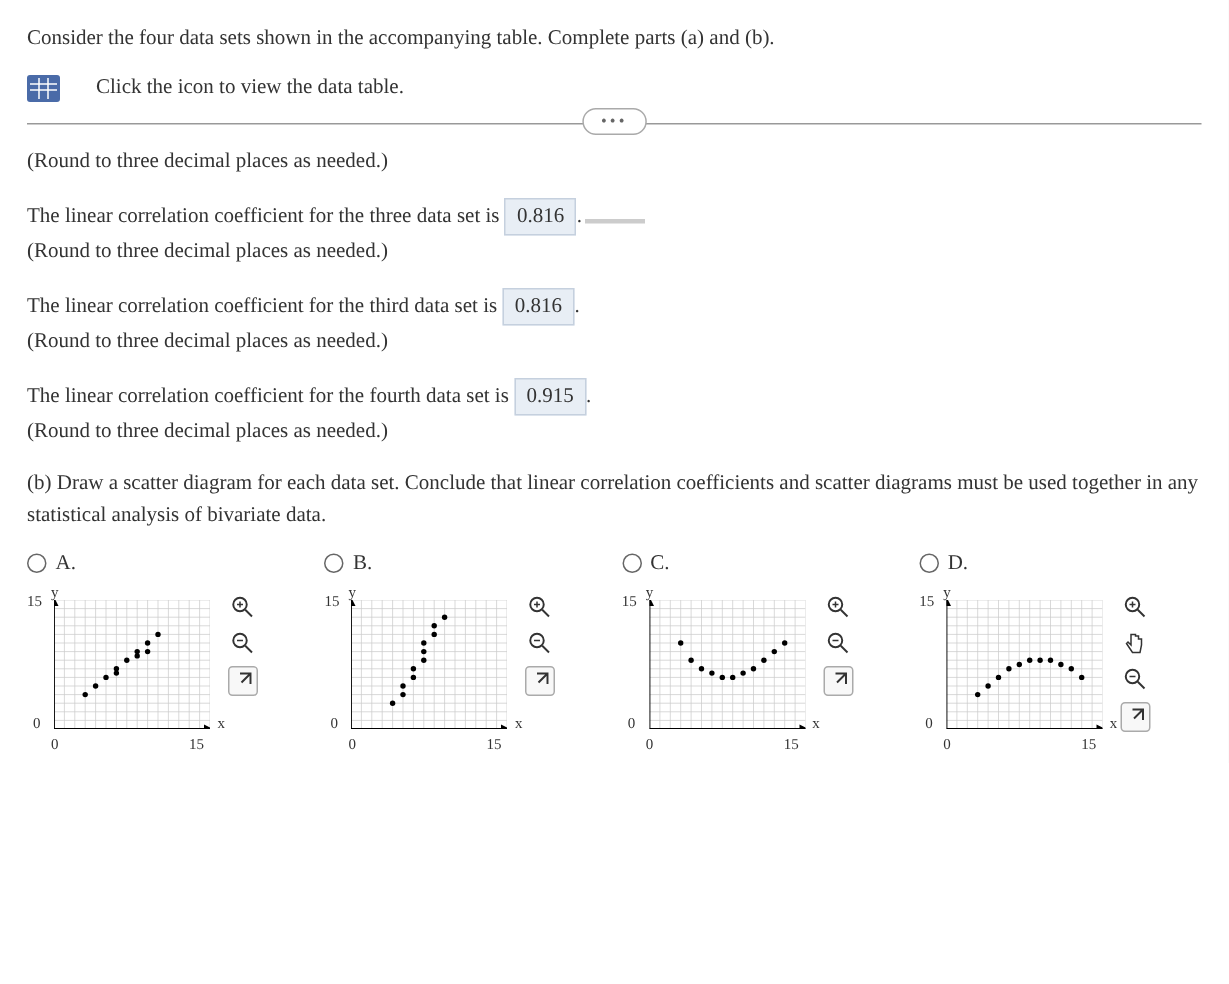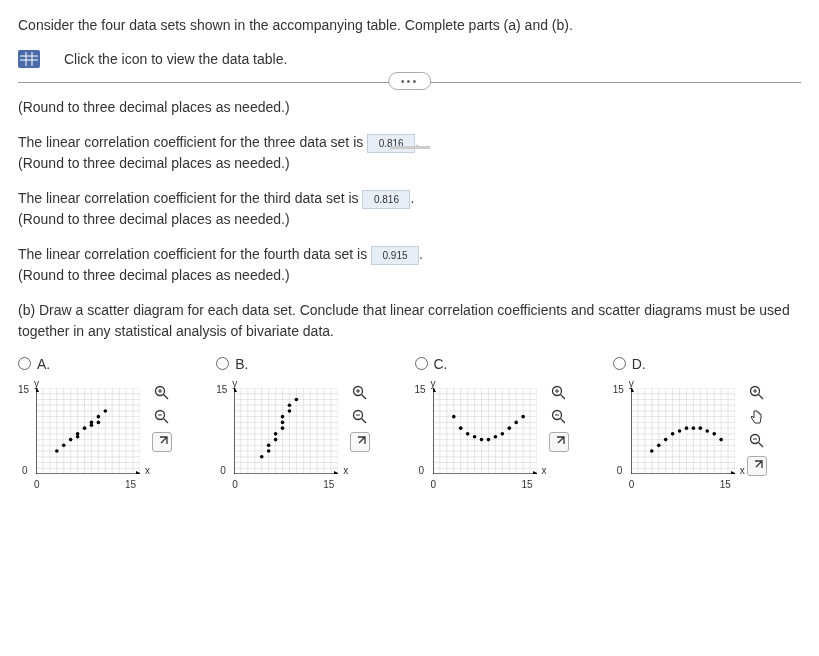--- a/index.html
+++ b/index.html
@@ -11,20 +11,21 @@
     width: 819px;
     height: 656px;
     overflow: hidden;
   }
   .page {
     background: #fff;
     width: 819px;
     height: 656px;
     padding: 16px 18px;
     position: relative;
+    font-family: Liberation Serif, serif;
   }
   .question-text {
     margin-bottom: 14px;
     line-height: 1.4;
   }
   .icon-row {
     display: flex;
     align-items: center;
     gap: 24px;
     margin-bottom: 14px;
@@ -69,21 +70,21 @@
     top: 138px;
     transform: translateX(-50%);
   }
   .para { margin-bottom: 14px; line-height: 1.5; }
   .answer-box {
     display: inline-block;
     background: #e8eef5;
     border: 1px solid #c5d0de;
     padding: 1px 6px;
     font-family: inherit;
-    font-size: 10px;
+    font-size: 14px;
     min-width: 48px;
     text-align: center;
   }
   .part-b { margin-top: 4px; }
   .choices-row {
     display: flex;
     gap: 10px;
     margin-top: 6px;
   }
   .choice {

